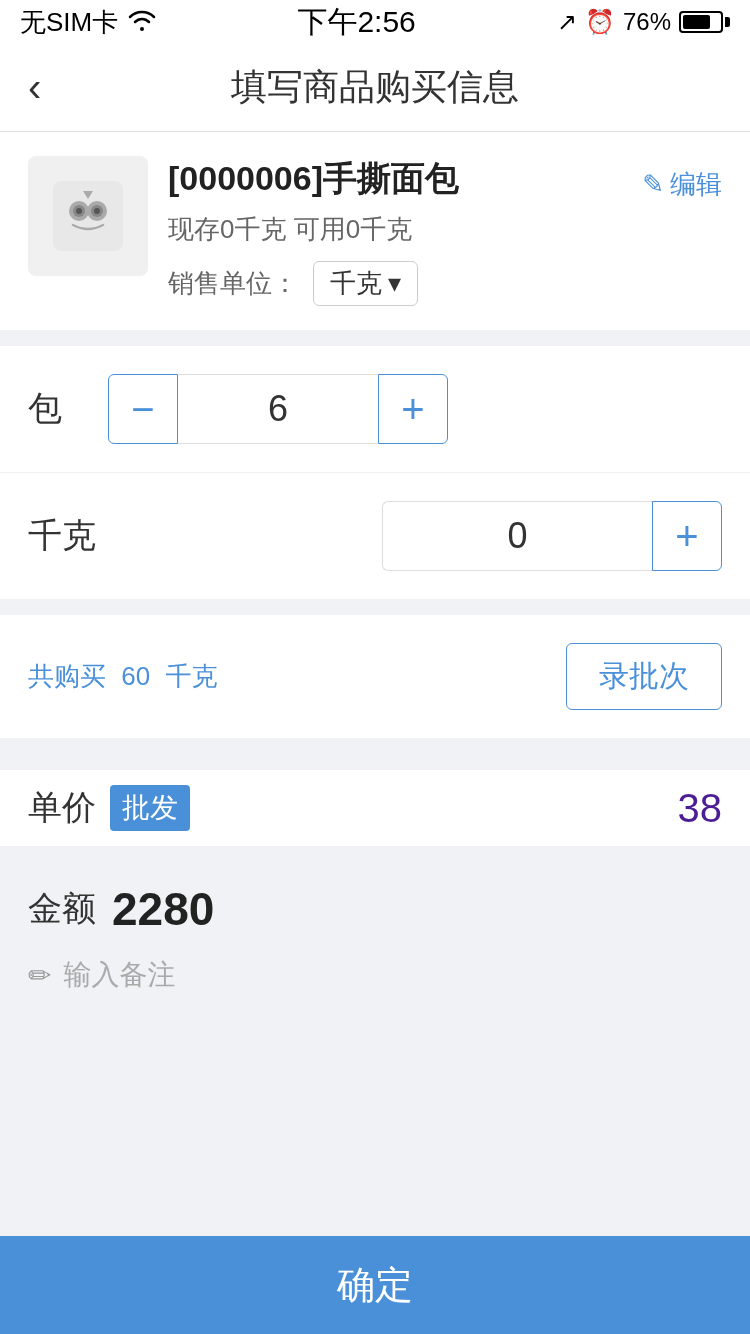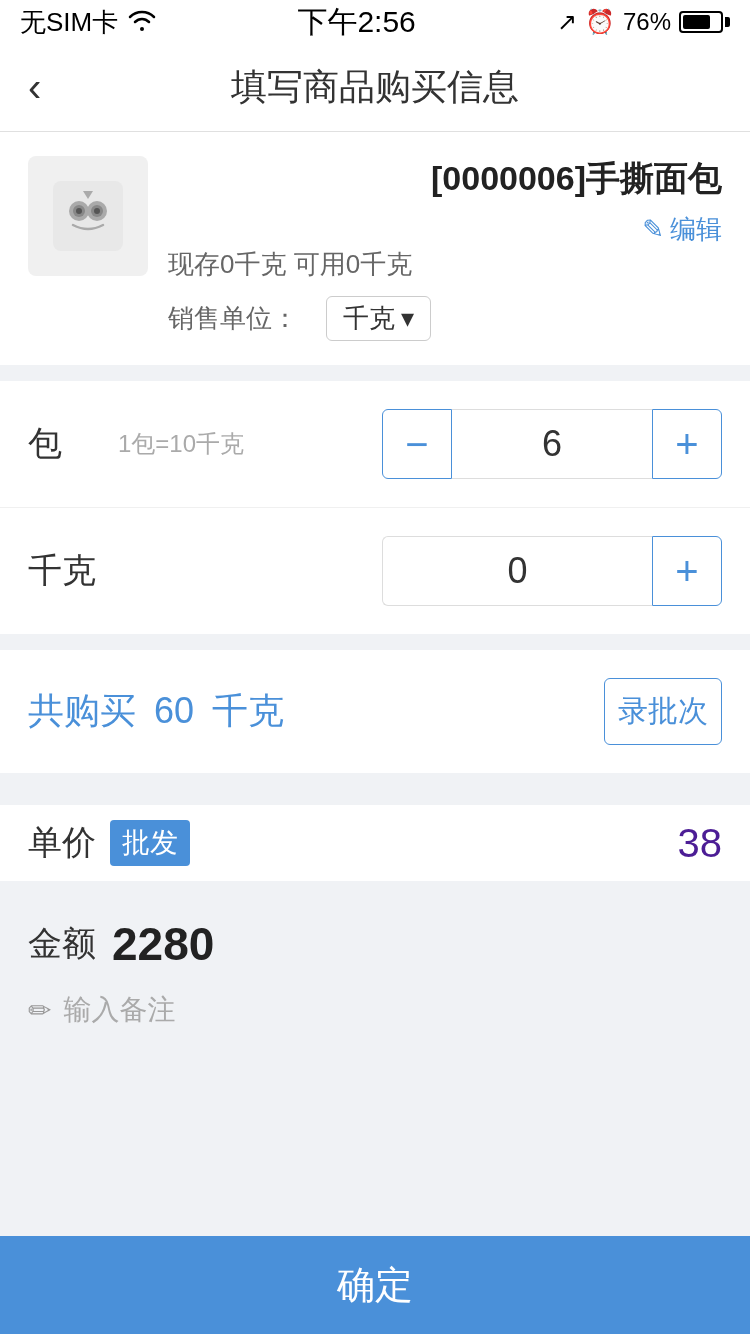--- a/index.html
+++ b/index.html
@@ -100,21 +100,21 @@
       margin-bottom: 10px;
     }
     .product-stock {
       font-size: 26px;
       color: #666;
       margin-bottom: 14px;
     }
     .product-unit-row {
       display: flex;
       align-items: center;
-      gap: 28px;
+      gap: 15px;
       font-size: 26px;
       color: #666;
     }
     .unit-select {
       border: 1px solid #ccc;
       border-radius: 6px;
       padding: 4px 16px;
       font-size: 26px;
       color: #333;
       background: #fff;
@@ -126,22 +126,21 @@
       font-size: 26px;
       color: #4a90d9;
       display: flex;
       align-items: center;
       gap: 6px;
       cursor: pointer;
     }
     .product-header-row {
       display: flex;
       justify-content: space-between;
-      align-items: flex-end;
-      flex-direction: column;
+      align-items: center;
     }
 
     
     .section-card {
       background: #fff;
       margin-bottom: 16px;
     }
     .quantity-row {
       display: flex;
       align-items: center;
@@ -210,28 +209,28 @@
     
     .total-row {
       background: #fff;
       display: flex;
       align-items: center;
       justify-content: space-between;
       padding: 28px 28px;
       margin-bottom: 16px;
     }
     .total-text {
-      font-size: 36px;
+      font-size: 26px;
       color: #333;
     }
     .total-text span { color: #4a90d9; }
     .batch-btn {
       border: 1px solid #4a90d9;
       color: #4a90d9;
-      padding: 12px 13px;
+      padding: 12px 32px;
       border-radius: 6px;
       font-size: 30px;
       background: #fff;
       cursor: pointer;
     }
 
     
     .price-section {
       background: #fff;
       padding: 15px 28px;
@@ -379,21 +378,20 @@
         <span>▾</span>
       </div>
     </div>
   </div>
 </div>
 
 <div class="section-card">
 
   <div class="quantity-row">
     <span class="qty-label">包</span>
-    <span class="qty-hint">1包=10千克</span>
     <div class="qty-controls">
       <button class="qty-btn minus">−</button>
       <input class="qty-input" type="text" value="6" style="">
       <button class="qty-btn plus">+</button>
     </div>
   </div>
 
   <div class="quantity-row">
     <span class="qty-label">千克</span>
     <span style="flex:1"></span>

